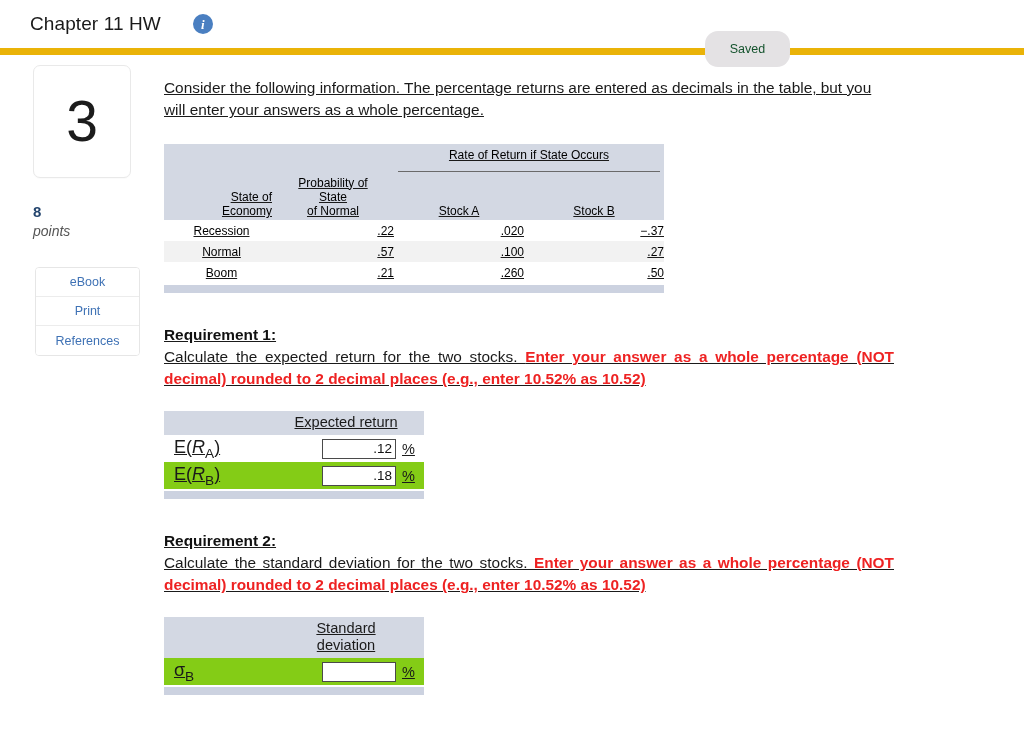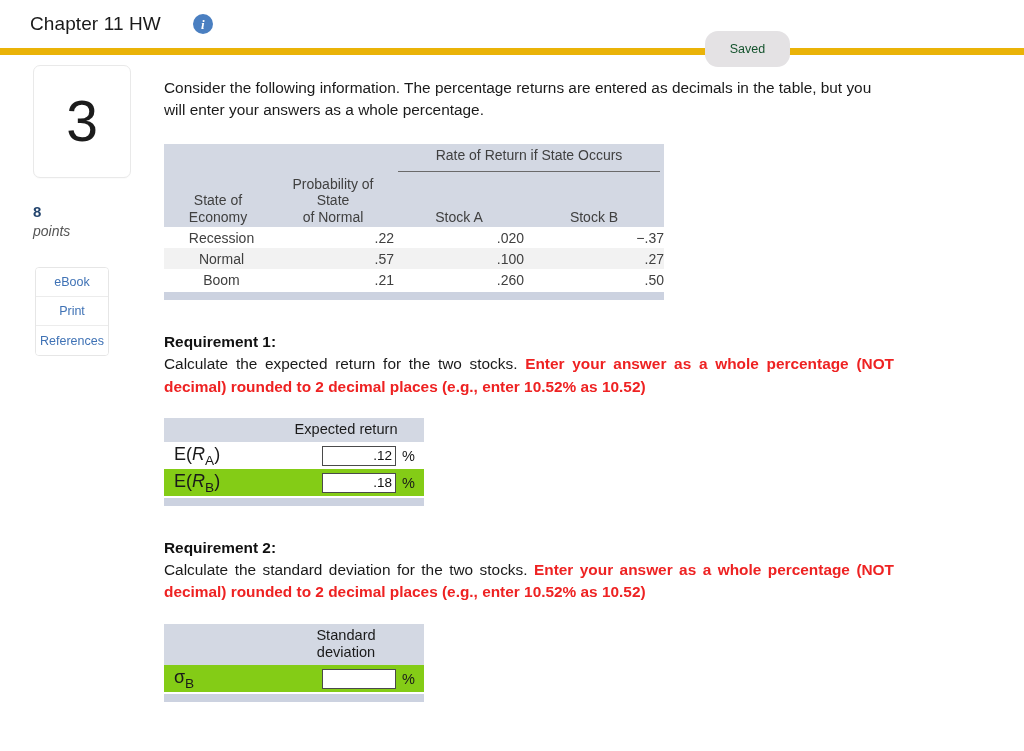--- a/index.html
+++ b/index.html
@@ -95,21 +95,21 @@
     color: #24456e;
     font-weight: 600;
   }
   .points-label {
     font-size: 14px;
     color: #555555;
     font-style: italic;
   }
   .side-buttons {
     margin: 26px 0 0 35px;
-    width: 74px;
+    width: 105px;
     border: 1px solid #e6e6e6;
     border-radius: 4px;
     overflow: hidden;
     background: #ffffff;
   }
   .side-btn {
     height: 29px;
     display: flex;
     align-items: center;
     justify-content: center;
@@ -120,39 +120,40 @@
     background: #ffffff;
   }
   .side-btn:last-child { border-bottom: none; }
 
   
   .main {
     position: absolute;
     left: 164px;
     top: 55px;
     right: 1px;
+    text-decoration: underline;
   }
   .intro {
     width: 722px;
     margin-top: 22px;
     font-size: 15.4px;
     line-height: 1.45;
     color: #1a1a1a;
   }
 
   
   .data-table-wrap {
     margin-top: 22px;
     width: 500px;
   }
   table.dt {
     border-collapse: collapse;
     width: 500px;
-    font-size: 14px;
-    color: #404040;
+    font-size: 12px;
+    color: #000000;
   }
   table.dt th, table.dt td {
     padding: 0;
     font-weight: normal;
   }
   .hdr-band { background: #d3d8e3; }
   .hdr-span {
     text-align: center;
     height: 23px;
     vertical-align: middle;
@@ -166,21 +167,21 @@
     height: 1px;
     background: #6a6a6a;
     margin: 0 4px;
   }
   .hdr-stack {
     vertical-align: bottom;
     text-align: center;
     line-height: 1.18;
     padding-bottom: 2px !important;
   }
-  .hdr-left { text-align: center; }
+  .hdr-left { text-align: right; }
   .col-state { width: 108px; }
   .col-prob  { width: 122px; }
   .col-a     { width: 130px; }
   .col-b     { width: 140px; }
 
   tr.drow td { height: 21px; vertical-align: middle; }
   tr.drow.alt { background: #f2f2f2; }
   td.c-state { text-align: center; padding-left: 7px !important; }
   td.c-num   { text-align: right; }
 

